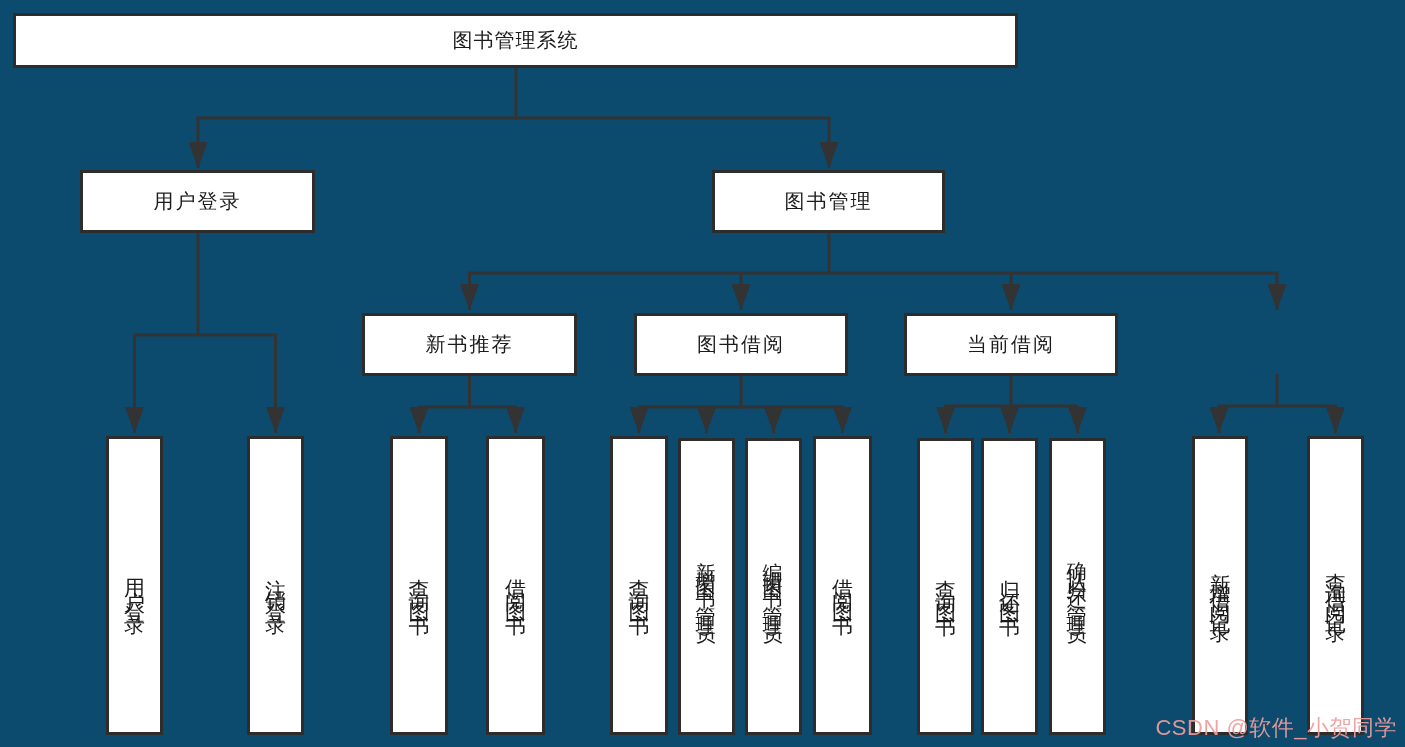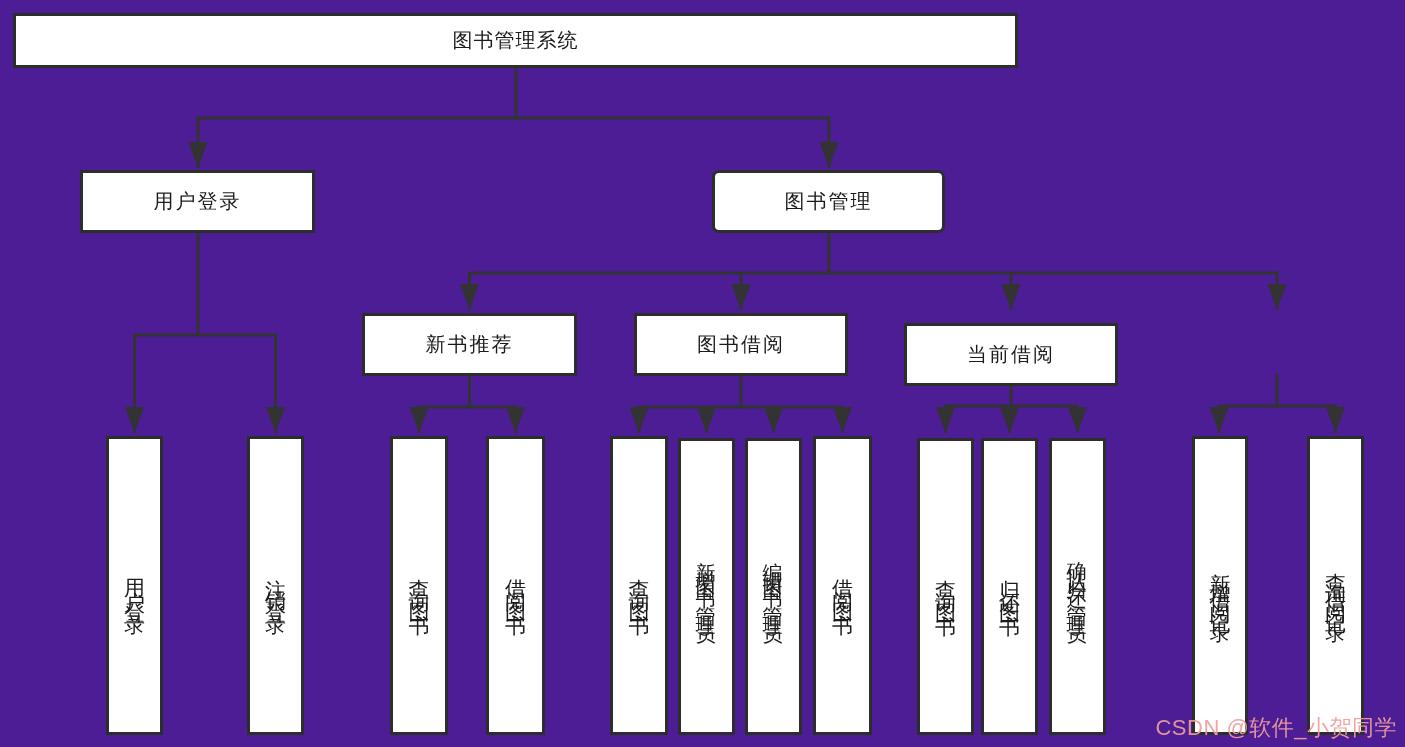--- a/index.html
+++ b/index.html
@@ -1,20 +1,20 @@
 <!DOCTYPE html>
 <html><head>
 <meta charset="utf-8">
 <style>
   html, body { margin: 0; padding: 0; background: #ffffff; }
   .canvas {
     position: relative;
     width: 1405px;
     height: 747px;
-    background: #4c1d95;
+    background: #0c4a6e;
     font-family: "Liberation Sans", "DejaVu Sans", sans-serif;
     color: #1b1b1b;
     overflow: hidden;
   }
   .connectors {
     position: absolute;
     left: 0; top: 0;
     width: 1405px; height: 747px;
   }
   .node {
@@ -104,31 +104,31 @@
     </g>
   </svg>
 
   <div class="node root-node" style="left:13px; top:13px; width:1005px; height:55px;">
     <span>图书管理系统</span>
   </div>
 
   <div class="node h-node" style="left:80px; top:170px; width:235px; height:63px;">
     <span>用户登录</span>
   </div>
-  <div class="node h-node" style="left:712px; top:170px; width:233px; height:63px;border-radius:7px;">
+  <div class="node h-node" style="left:712px; top:170px; width:233px; height:63px;">
     <span>图书管理</span>
   </div>
 
   <div class="node h-node" style="left:634px; top:313px; width:214px; height:63px;">
     <span>图书借阅</span>
   </div>
   <div class="node h-node" style="left:362px; top:313px; width:215px; height:63px;">
     <span>新书推荐</span>
   </div>
-  <div class="node h-node" style="left:904px; top:323px; width:214px; height:63px;">
+  <div class="node h-node" style="left:904px; top:313px; width:214px; height:63px;">
     <span>当前借阅</span>
   </div>
 
   <div class="node leaf v4" style="left:106px; top:436px; width:57px; height:299px;">
     <span>用户登录</span>
   </div>
   <div class="node leaf v4" style="left:247px; top:436px; width:57px; height:299px;">
     <span>注销登录</span>
   </div>
 

